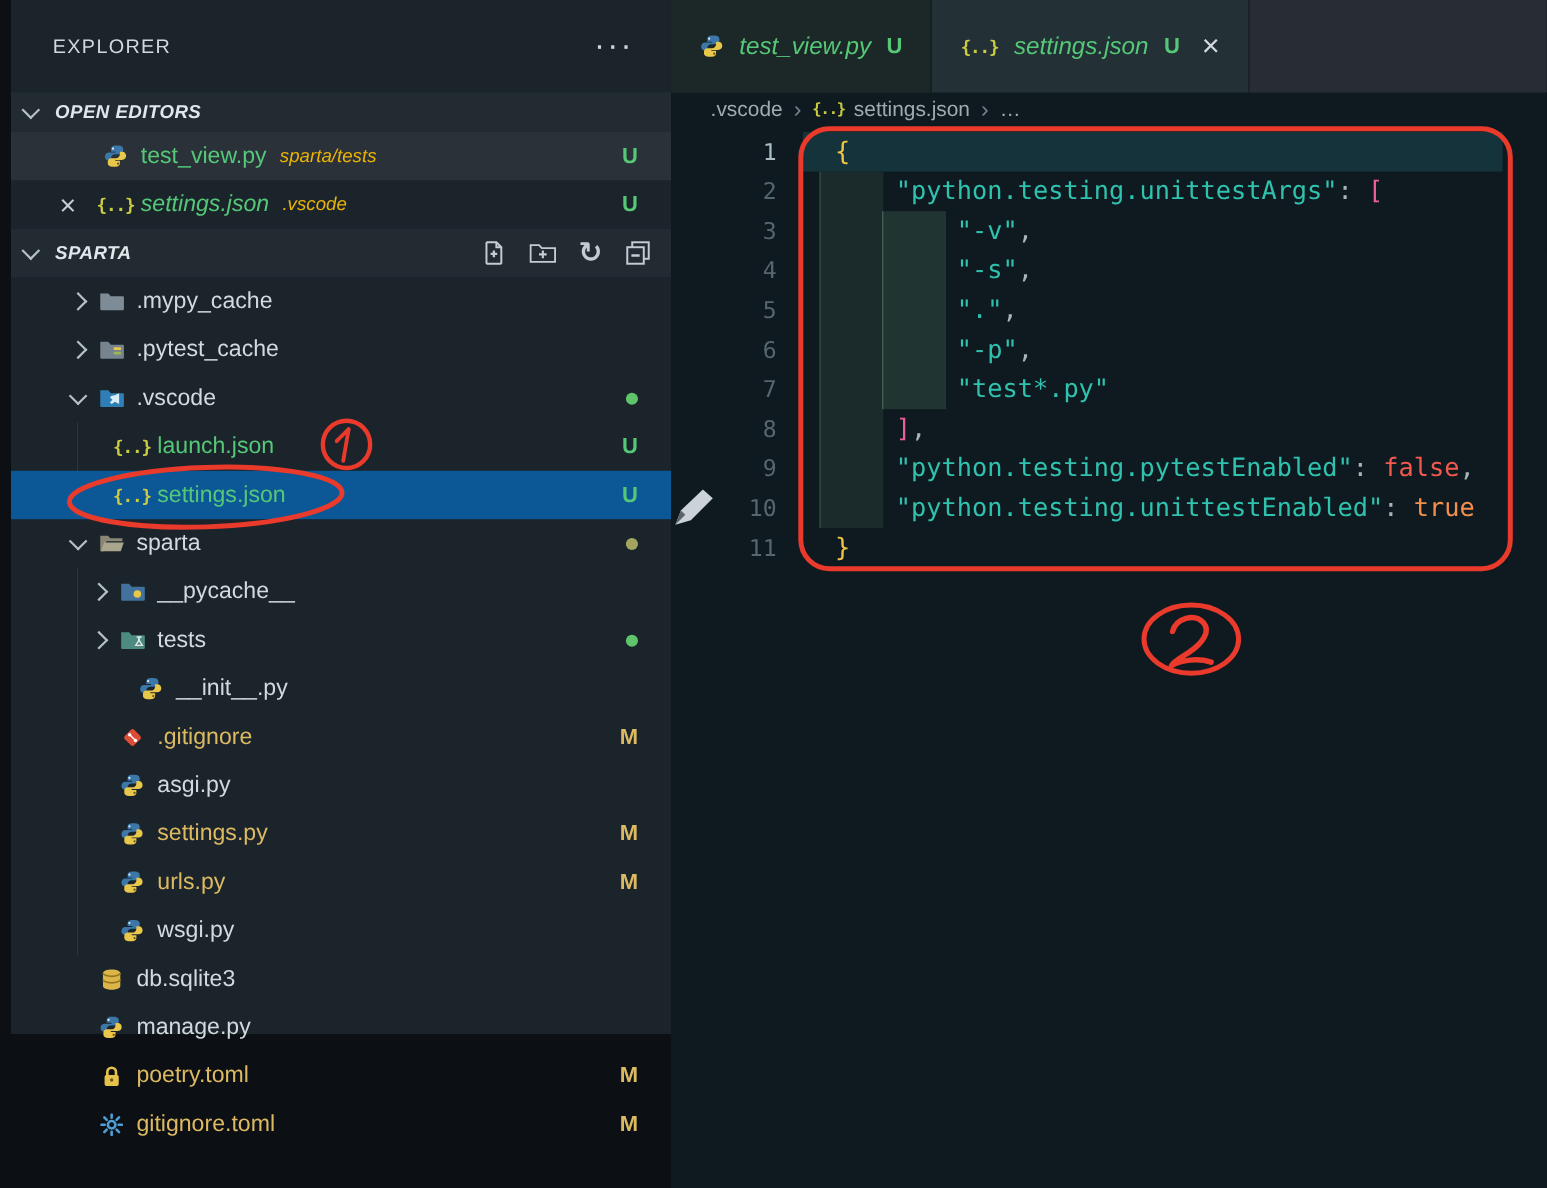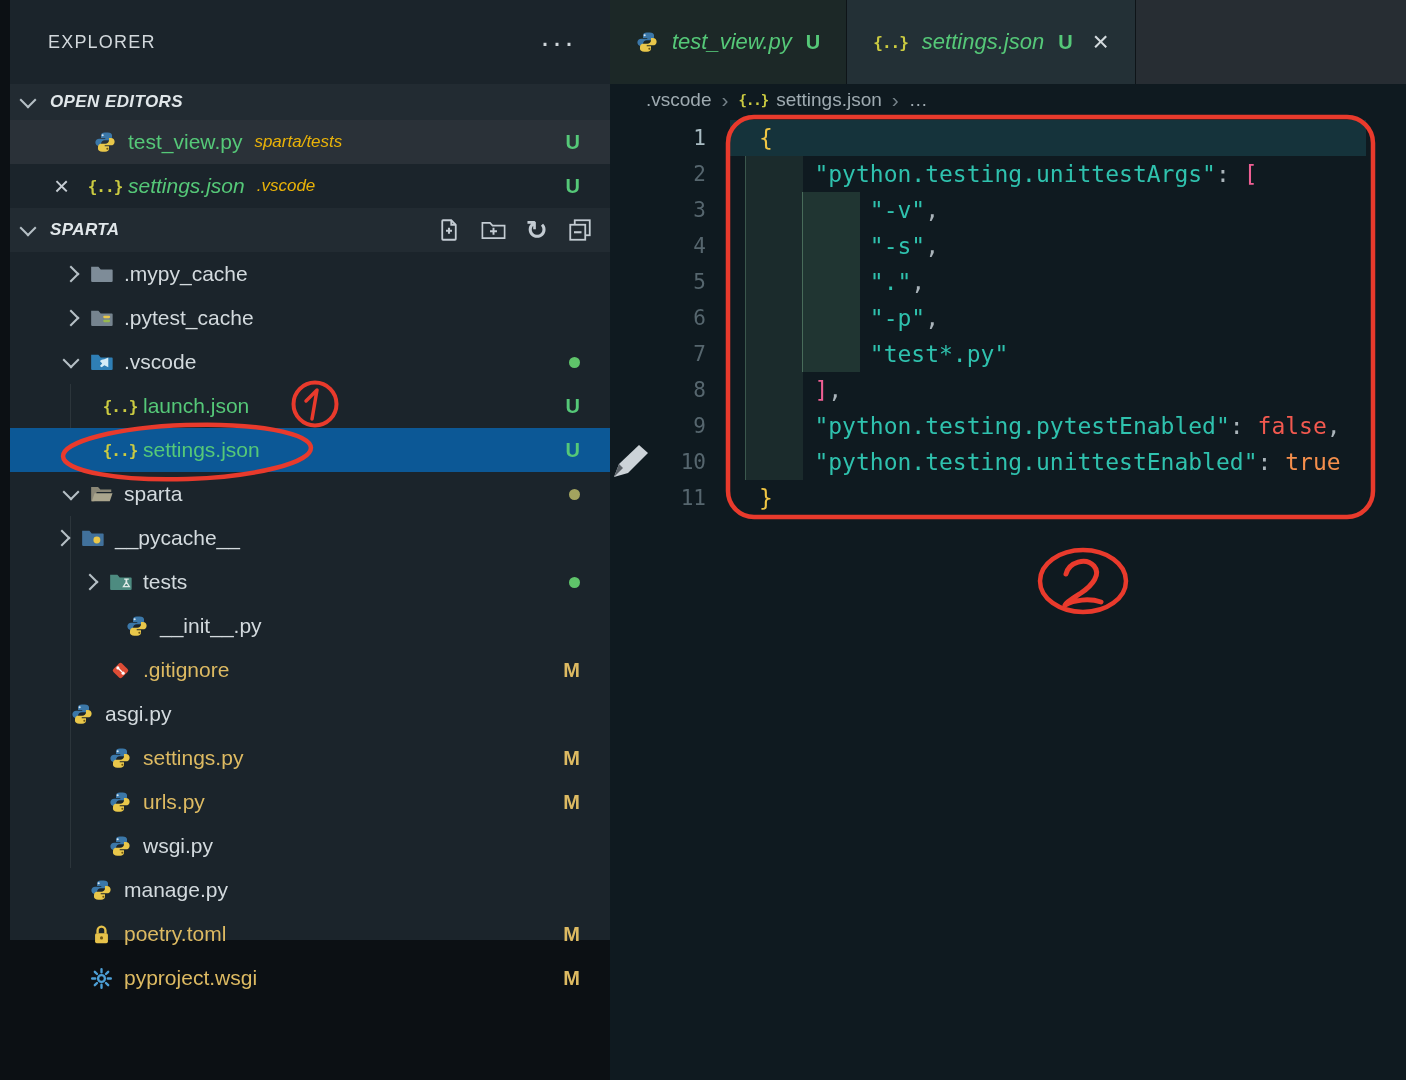--- a/index.html
+++ b/index.html
@@ -247,21 +247,21 @@
               <path d="M1 2.5h6l2 2h9.5v2.3H5.8L3.8 14.8H1z" fill="#8b8776"></path>
               <path d="M4 7.8h15.6l-2.4 7H1.6z" fill="#aaa58d"></path>
             </svg>
           </span>
         </span>
         <span class="name">sparta</span>
         <span class="row-right">
           <span class="dot" style="background: rgb(163, 164, 95);"></span>
         </span>
       </div>
-      <div class="tree-row" style="padding-left: 39px;">
+      <div class="tree-row" style="padding-left: 67px;">
         <span class="chev-slot">
           <span class="chev right"></span>
         </span>
         <span class="ic-slot">
           <span class="ic" style="display: inline-flex;">
             <svg viewBox="0 0 20 17" width="23" height="20">
               <path d="M1 2.2h6.3l2 2.3H19a.7.7 0 0 1 .7.7v9.3a1 1 0 0 1-1 1H2a1 1 0 0 1-1-1z" fill="#41719c"></path>
               <circle cx="13.8" cy="10.3" r="3" fill="#e9c74a"></circle>
             </svg>
           </span>
@@ -311,21 +311,21 @@
               <circle cx="10" cy="10" r="1.2" fill="#fff"></circle>
               <path d="M6.7 6.7l2.5 2.5" stroke="#fff"></path>
             </svg>
           </span>
         </span>
         <span class="name c-yellow">.gitignore</span>
         <span class="row-right">
           <span class="badge m">M</span>
         </span>
       </div>
-      <div class="tree-row" style="padding-left: 29px;">
+      <div class="tree-row" style="padding-left: 67px;">
         <span class="chev-slot"></span>
         <span class="ic-slot">
           <span class="ic" style="display: inline-flex;">
             <svg viewBox="0 0 16 16" width="22" height="22">
               <path fill="#3b77a8" d="M7.95 1C6 1 5.1 1.85 5.1 3.1V5h3.1v.55H3.8C2.2 5.55 1 6.6 1 8.25s1.1 2.7 2.7 2.7h1.4V9.3c0-1.5 1.2-2.6 2.7-2.6h3.1c1.25 0 2.2-1 2.2-2.25V3.1C13.1 1.85 11.9 1 9.95 1z"></path>
               <circle cx="6.3" cy="3.05" r=".75" fill="#d9e8f3"></circle>
               <path fill="#e9c74a" d="M8.05 15c1.95 0 2.85-.85 2.85-2.1V11H7.8v-.55h4.4c1.6 0 2.8-1.05 2.8-2.7S13.9 5.05 12.3 5.05h-1.4V6.7c0 1.5-1.2 2.6-2.7 2.6H5.1c-1.25 0-2.2 1-2.2 2.25v1.35C2.9 14.15 4.1 15 6.05 15z"></path>
               <circle cx="9.7" cy="12.95" r=".75" fill="#6e5512"></circle>
             </svg>
           </span>
@@ -373,20 +373,33 @@
           <span class="ic" style="display: inline-flex;">
             <svg viewBox="0 0 16 16" width="22" height="22">
               <path fill="#3b77a8" d="M7.95 1C6 1 5.1 1.85 5.1 3.1V5h3.1v.55H3.8C2.2 5.55 1 6.6 1 8.25s1.1 2.7 2.7 2.7h1.4V9.3c0-1.5 1.2-2.6 2.7-2.6h3.1c1.25 0 2.2-1 2.2-2.25V3.1C13.1 1.85 11.9 1 9.95 1z"></path>
               <circle cx="6.3" cy="3.05" r=".75" fill="#d9e8f3"></circle>
               <path fill="#e9c74a" d="M8.05 15c1.95 0 2.85-.85 2.85-2.1V11H7.8v-.55h4.4c1.6 0 2.8-1.05 2.8-2.7S13.9 5.05 12.3 5.05h-1.4V6.7c0 1.5-1.2 2.6-2.7 2.6H5.1c-1.25 0-2.2 1-2.2 2.25v1.35C2.9 14.15 4.1 15 6.05 15z"></path>
               <circle cx="9.7" cy="12.95" r=".75" fill="#6e5512"></circle>
             </svg>
           </span>
         </span>
         <span class="name">wsgi.py</span>
+        <span class="row-right"></span>
+      </div>
+      <div class="tree-row" style="padding-left: 48px;">
+        <span class="chev-slot"></span>
+        <span class="ic-slot">
+          <span class="ic" style="display: inline-flex;">
+            <svg viewBox="0 0 16 16" width="21" height="21">
+              <path d="M2 3.4C2 2.1 4.7 1 8 1s6 1.1 6 2.4v9.2c0 1.3-2.7 2.4-6 2.4s-6-1.1-6-2.4z" fill="#dcb549"></path>
+              <path d="M2 3.4C2 4.7 4.7 5.8 8 5.8s6-1.1 6-2.4M2 7.9c0 1.3 2.7 2.4 6 2.4s6-1.1 6-2.4" fill="none" stroke="#93761f" stroke-width="1.1"></path>
+            </svg>
+          </span>
+        </span>
+        <span class="name">db.sqlite3</span>
         <span class="row-right"></span>
       </div>
       <div class="tree-row" style="padding-left: 48px; text-align: right;">
         <span class="chev-slot"></span>
         <span class="ic-slot">
           <span class="ic" style="display: inline-flex;">
             <svg viewBox="0 0 16 16" width="22" height="22">
               <path fill="#3b77a8" d="M7.95 1C6 1 5.1 1.85 5.1 3.1V5h3.1v.55H3.8C2.2 5.55 1 6.6 1 8.25s1.1 2.7 2.7 2.7h1.4V9.3c0-1.5 1.2-2.6 2.7-2.6h3.1c1.25 0 2.2-1 2.2-2.25V3.1C13.1 1.85 11.9 1 9.95 1z"></path>
               <circle cx="6.3" cy="3.05" r=".75" fill="#d9e8f3"></circle>
               <path fill="#e9c74a" d="M8.05 15c1.95 0 2.85-.85 2.85-2.1V11H7.8v-.55h4.4c1.6 0 2.8-1.05 2.8-2.7S13.9 5.05 12.3 5.05h-1.4V6.7c0 1.5-1.2 2.6-2.7 2.6H5.1c-1.25 0-2.2 1-2.2 2.25v1.35C2.9 14.15 4.1 15 6.05 15z"></path>
@@ -418,21 +431,21 @@
         <span class="ic-slot">
           <span class="ic" style="display: inline-flex;">
             <svg viewBox="0 0 16 16" width="21" height="21">
               <circle cx="8" cy="8" r="2.6" fill="none" stroke="#4d9fd6" stroke-width="1.8"></circle>
               <g stroke="#4d9fd6" stroke-width="1.8" stroke-linecap="round">
                 <path d="M8 .9v2.3M8 12.8v2.3M.9 8h2.3M12.8 8h2.3M2.9 2.9l1.7 1.7M11.4 11.4l1.7 1.7M13.1 2.9l-1.7 1.7M4.6 11.4l-1.7 1.7"></path>
               </g>
             </svg>
           </span>
         </span>
-        <span class="name c-yellow">pyproject.wsgi</span>
+        <span class="name c-yellow">gitignore.toml</span>
         <span class="row-right">
           <span class="badge m">M</span>
         </span>
       </div>
     </div>
 </div>
 
 <div class="editor">
   <div class="tabbar" id="tabs">
       <div class="tab inactive">

